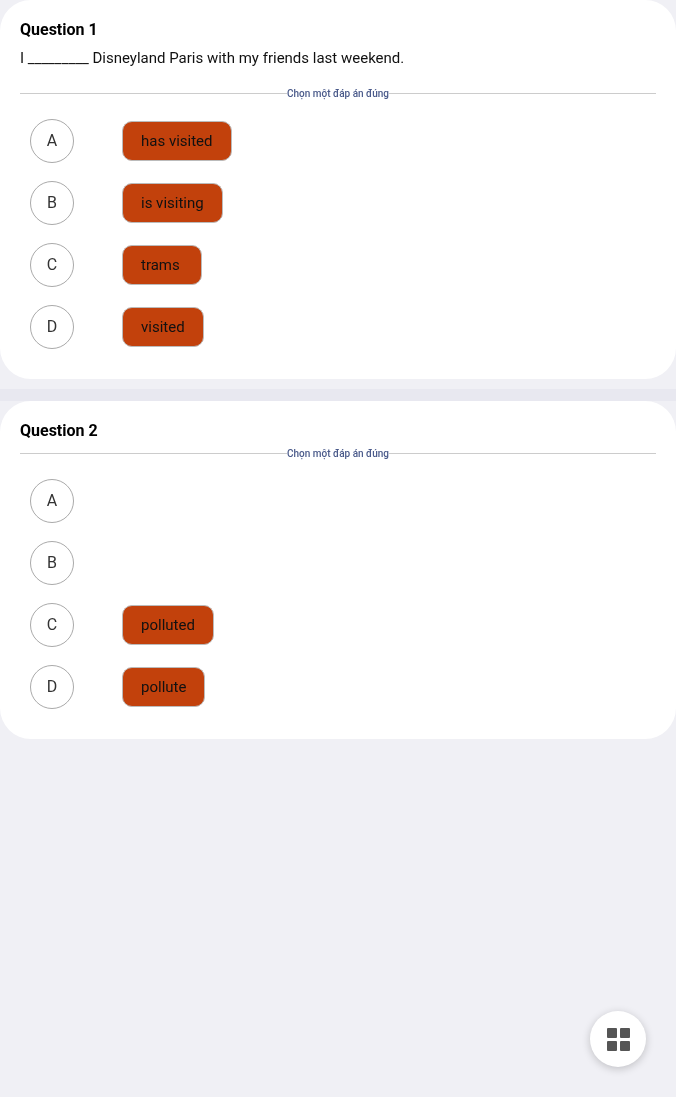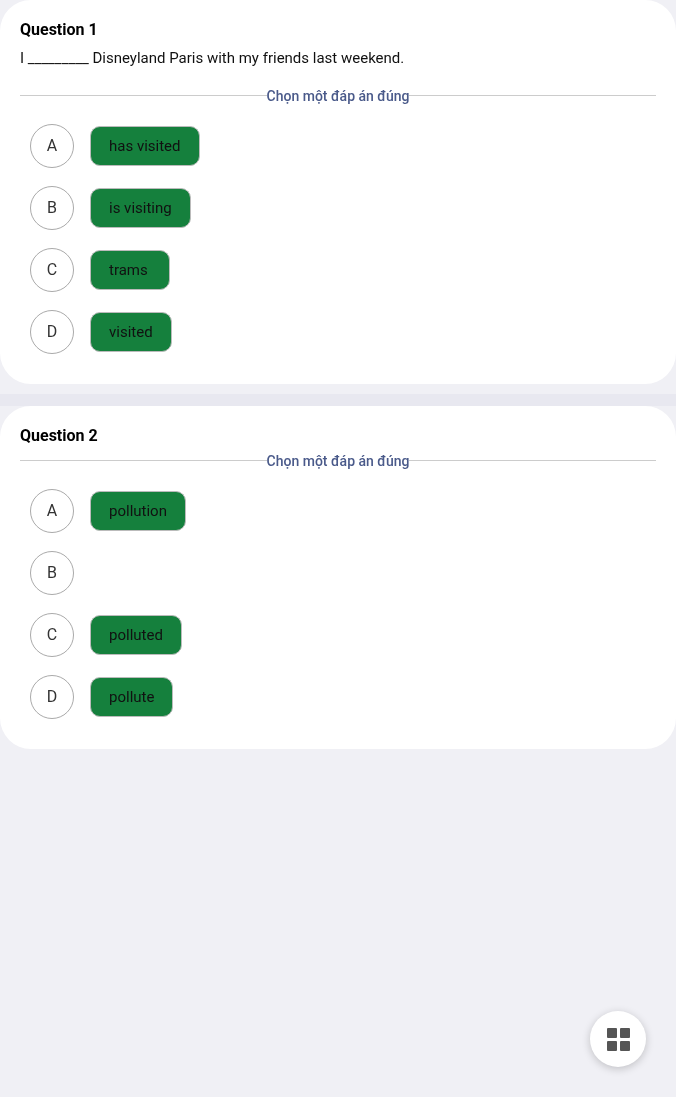--- a/index.html
+++ b/index.html
@@ -42,21 +42,21 @@
       margin-bottom: 20px;
     }
 
     .divider-line {
       flex: 1;
       height: 1px;
       background: #ccc;
     }
 
     .divider-label {
-      font-size: 14px;
+      font-size: 10px;
       color: #4a5a8a;
       font-weight: 500;
       margin: 0 0;
       white-space: nowrap;
     }
 
     .options-list {
       display: flex;
       flex-direction: column;
       gap: 18px;
@@ -83,22 +83,23 @@
       background: #fff;
       flex-shrink: 0;
     }
 
     .option-box {
       border: 1.5px solid #bbb;
       border-radius: 10px;
       padding: 10px 18px;
       font-size: 15px;
       color: #111;
-      background: #15803d;
+      background: #c2410c;
       min-width: 80px;
+      margin-left: 32px;
     }
 
     .gap-spacer {
       height: 12px;
       background: #e8e8f0;
     }
 
     .fab-button {
       position: fixed;
       bottom: 30px;
@@ -173,21 +174,20 @@
   <div class="divider-row">
     <div class="divider-line"></div>
     <span class="divider-label">Chọn một đáp án đúng</span>
     <div class="divider-line"></div>
   </div>
 
   <div class="options-list">
 
     <div class="option-row">
       <div class="option-circle">A</div>
-      <div class="option-box">pollution</div>
     </div>
 
     <div class="option-row">
       <div class="option-circle">B</div>
     </div>
 
     <div class="option-row">
       <div class="option-circle">C</div>
       <div class="option-box">polluted</div>
     </div>

